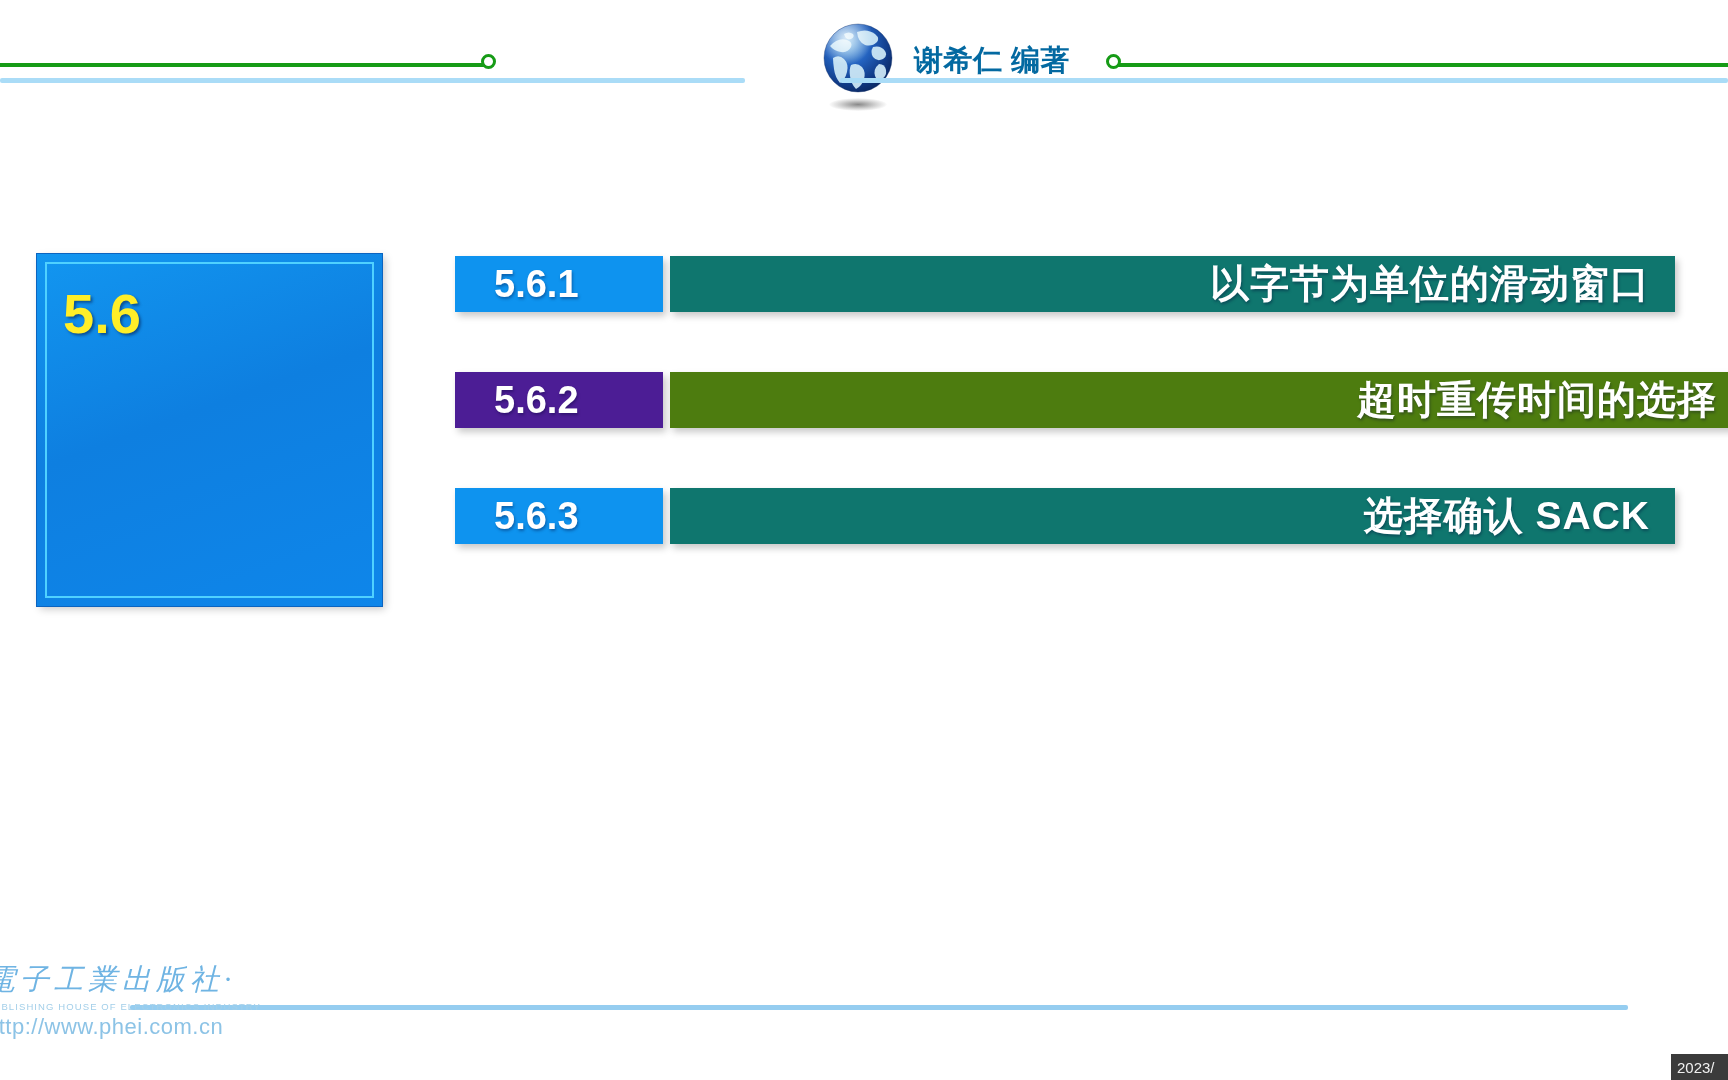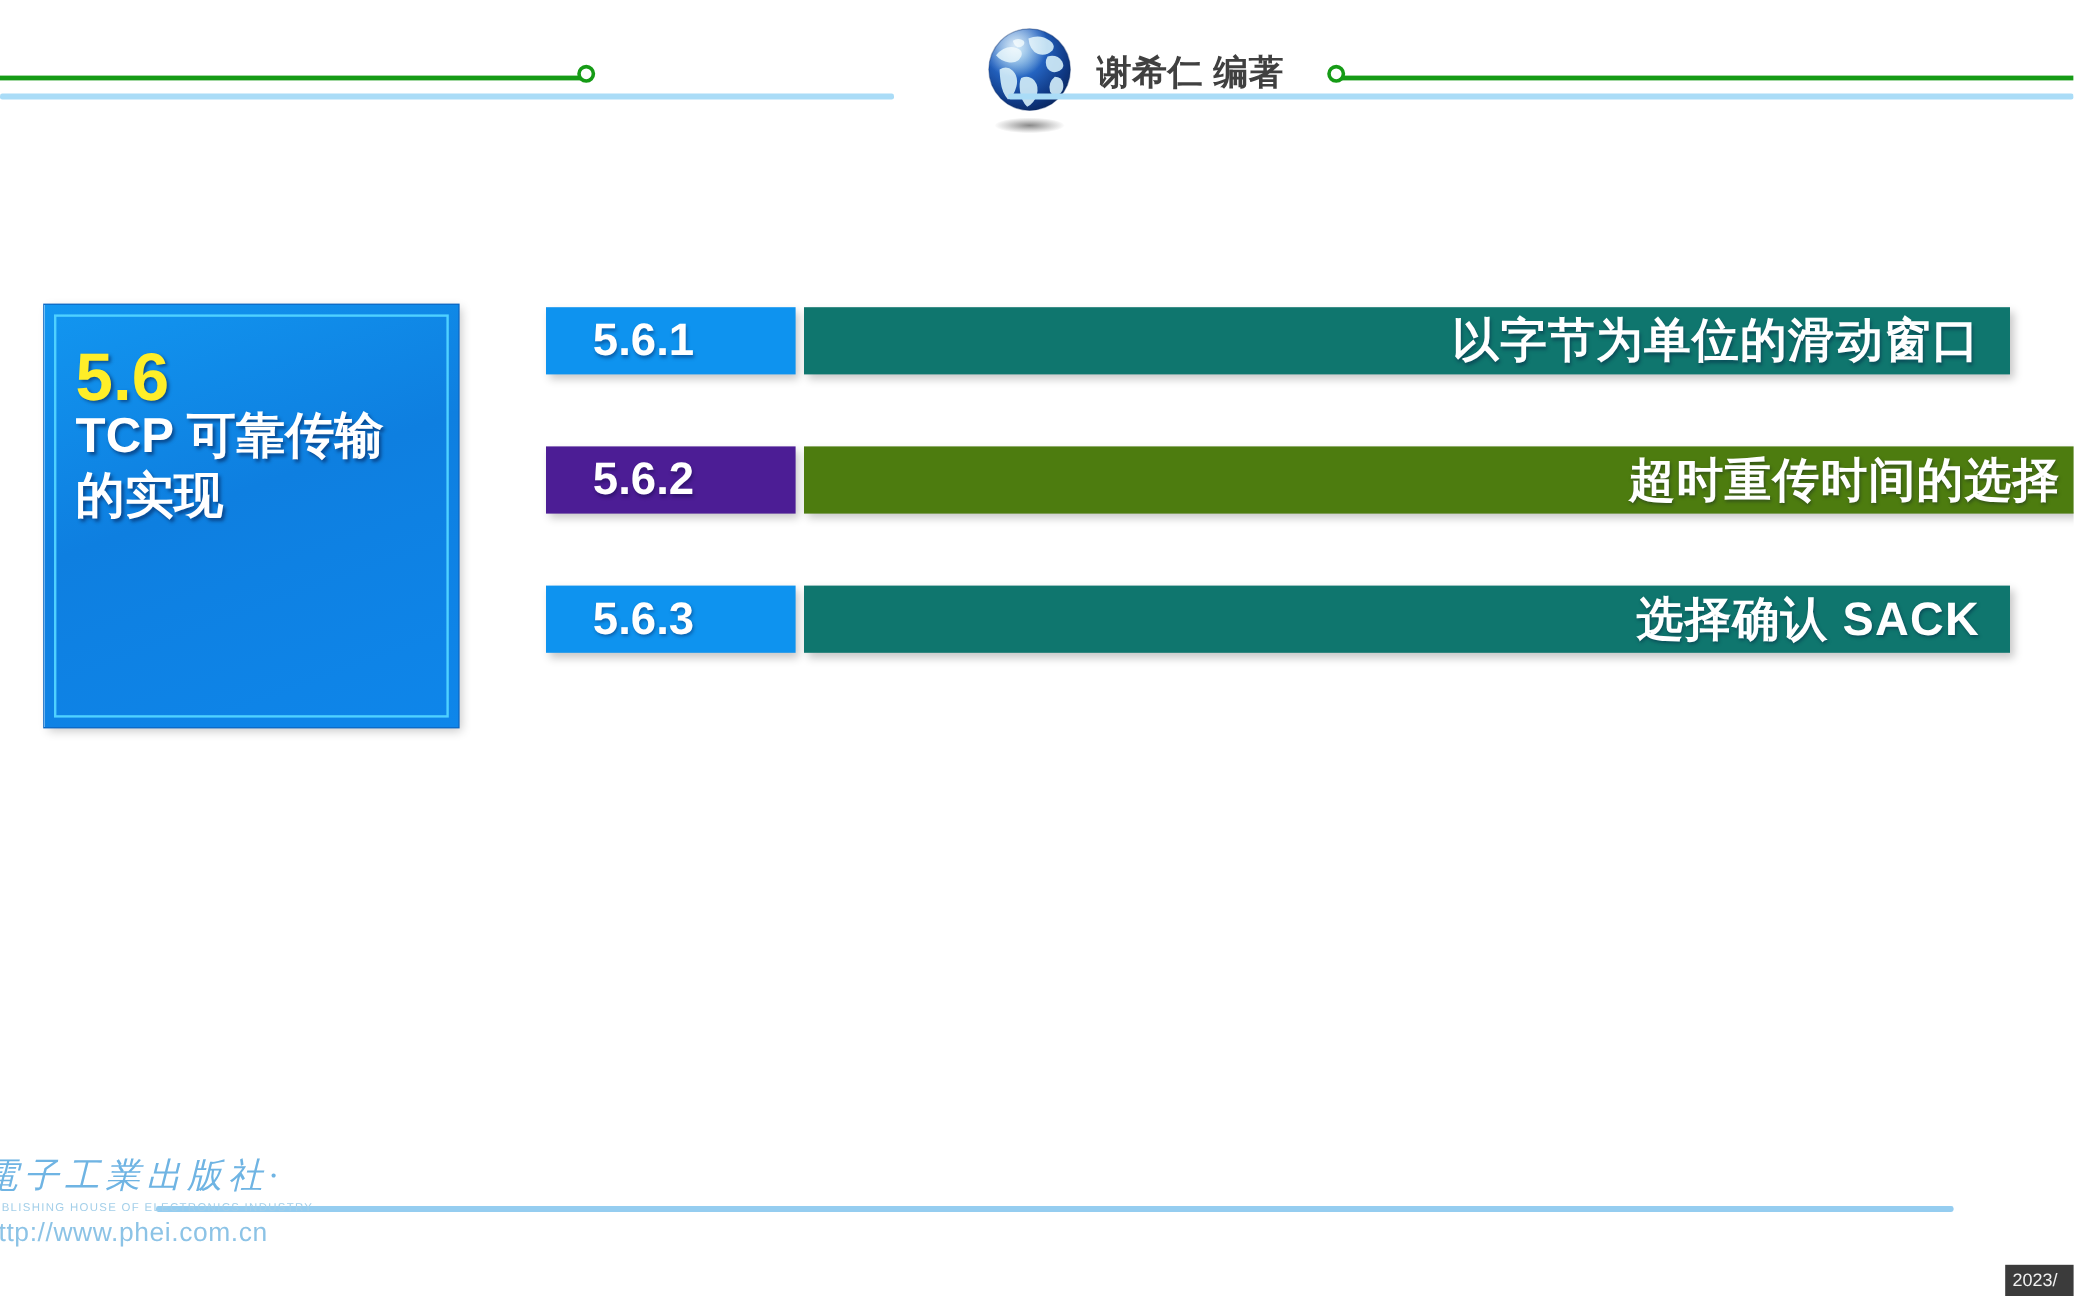--- a/index.html
+++ b/index.html
@@ -61,21 +61,21 @@
     font-weight: bold;
     color: #1462c8;
     letter-spacing: 0.5px;
     white-space: nowrap;
   }
   .hdr-author {
     position: absolute;
     left: 914px; top: 41px;
     font-size: 29px;
     font-weight: bold;
-    color: #404040;
+    color: #0369a1;
     letter-spacing: 0.5px;
     white-space: nowrap;
   }
 
   
   .globe-wrap {
     position: absolute;
     left: 817px; top: 18px;
     width: 82px; height: 100px;
   }
@@ -279,21 +279,20 @@
   <div class="hdr-circle right"></div>
   <div class="hdr-green-line right"></div>
 
   <div class="hdr-blue-line left"></div>
   <div class="hdr-blue-line right"></div>
 </div>
 
 <div class="section-box">
   <div class="section-box-inner"></div>
   <div class="section-num">5.6</div>
-  <div class="section-title">TCP 可靠传输的实现</div>
 </div>
 
 <div class="rows">
 
   <div class="row r1">
     <div class="row-num">5.6.1</div>
     <div class="row-text">以字节为单位的滑动窗口</div>
   </div>
 
   <div class="row r2">

